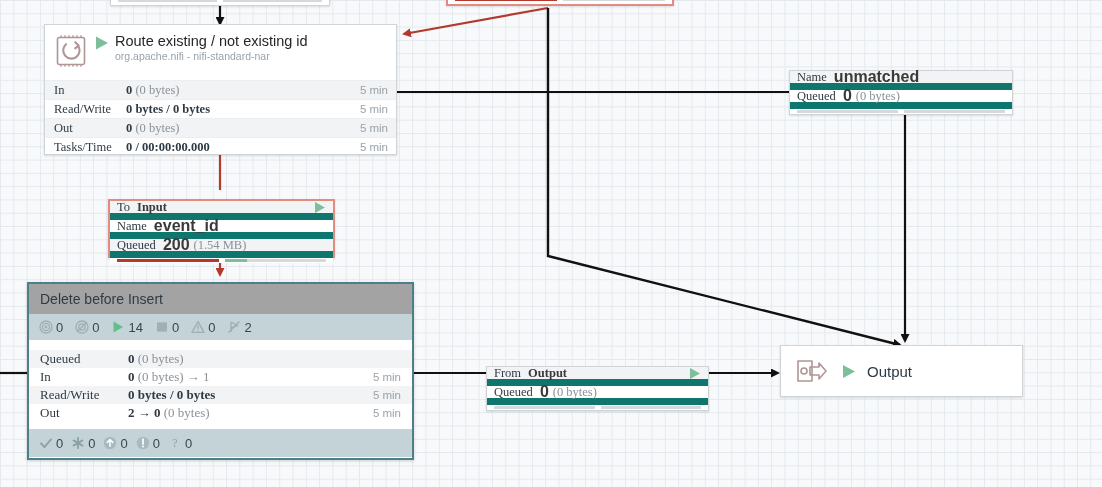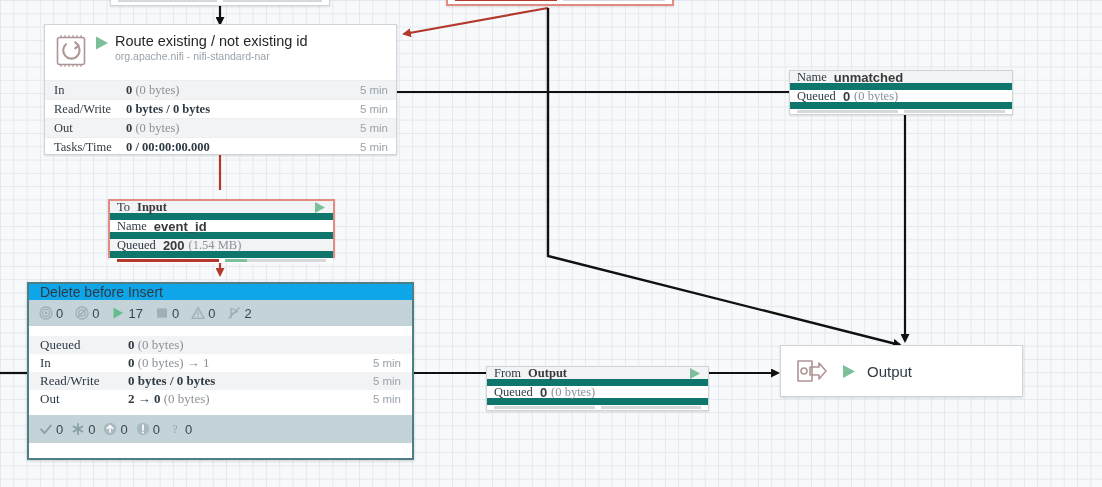--- a/index.html
+++ b/index.html
@@ -115,21 +115,21 @@
     font-family: "Liberation Serif", serif;
     font-size: 12.5px;
     color: #2f3b44;
     border-bottom: 7px solid #0f766e;
     box-sizing: border-box;
     white-space: nowrap;
   }
   .conn-row:last-child { border-bottom: none; }
   .conn-row.shade { background: #f2f3f5; }
   .conn-key { color: #2f3b44; margin-right: 7px; }
-  .conn-val { font-family: "Liberation Sans", sans-serif; font-size: 13px; font-weight: bold; color: #3a3a3a; }
+  .conn-val { font-family: "Liberation Sans", sans-serif; font-size: 16px; font-weight: bold; color: #3a3a3a; }
   .conn-val.serif { font-family: "Liberation Serif", serif; font-size: 12.5px; }
   .conn-sub { color: #8a9298; margin-left: 4px; }
   .conn-flex { flex: 1 1 auto; }
   .conn-play { width: 14px; height: 13px; flex: 0 0 14px; }
 
   .bars {
     display: flex;
     gap: 6px;
     padding: 0 7px 0 7px;
     height: 5px;
@@ -153,22 +153,22 @@
 
   
   .pgroup {
     position: absolute;
     background: #fff;
     border: 2px solid #4d7f86;
     box-sizing: border-box;
     box-shadow: 0 1px 3px rgba(0,0,0,.18);
   }
   .pg-title {
-    height: 16px;
-    background: #0ea5e9;
+    height: 30px;
+    background: #a3a3a3;
     display: flex;
     align-items: center;
     padding: 0 11px;
     font-size: 14px;
     color: #2f3b44;
     box-sizing: border-box;
   }
   .pg-counts {
     height: 26px;
     background: #c3d3d7;
@@ -398,21 +398,21 @@
           </svg>
         </span>
         <span>0</span>
       </span>
       <span class="pg-chip">
         <span>
           <svg viewBox="0 0 14 14" width="14" height="14" xmlns="http://www.w3.org/2000/svg">
             <path d="M2.5,1.6 L12,7 L2.5,12.4 z" fill="#63bd8c"></path>
           </svg>
         </span>
-        <span>17</span>
+        <span>14</span>
       </span>
       <span class="pg-chip">
         <span>
           <svg viewBox="0 0 14 14" width="14" height="14" xmlns="http://www.w3.org/2000/svg">
             <rect x="2" y="2.4" width="10" height="9.2" fill="#9eb0b6"></rect>
           </svg>
         </span>
         <span>0</span>
       </span>
       <span class="pg-chip">

